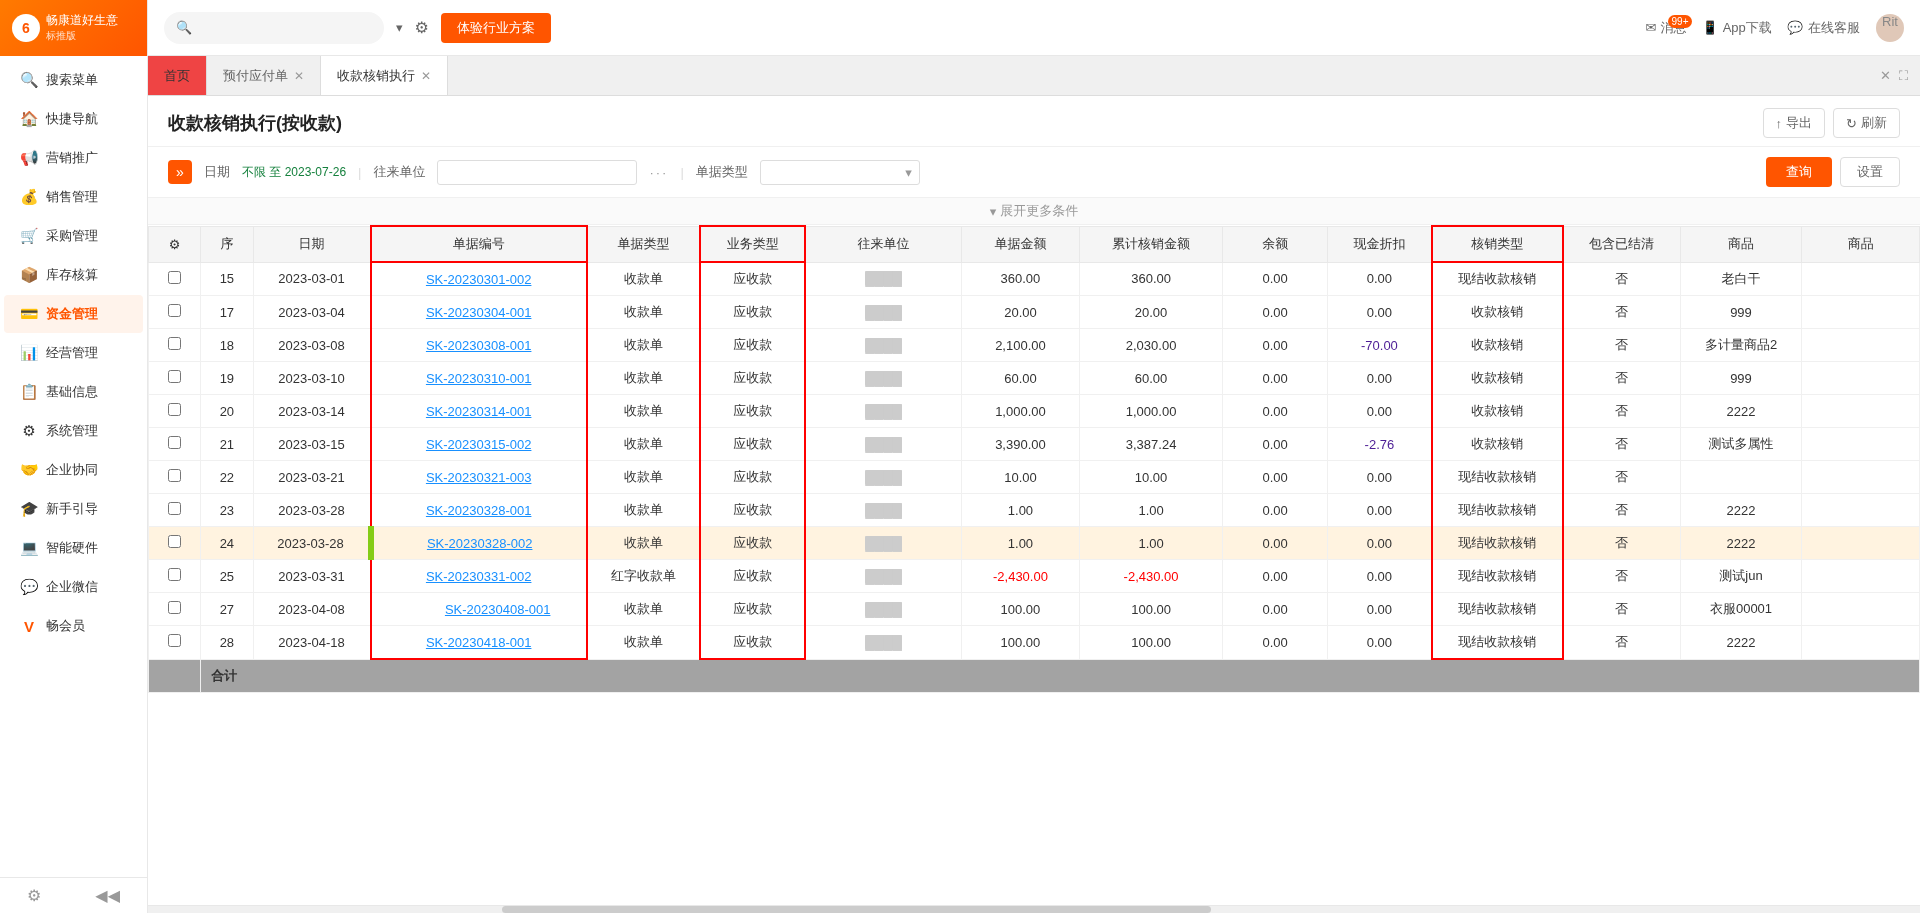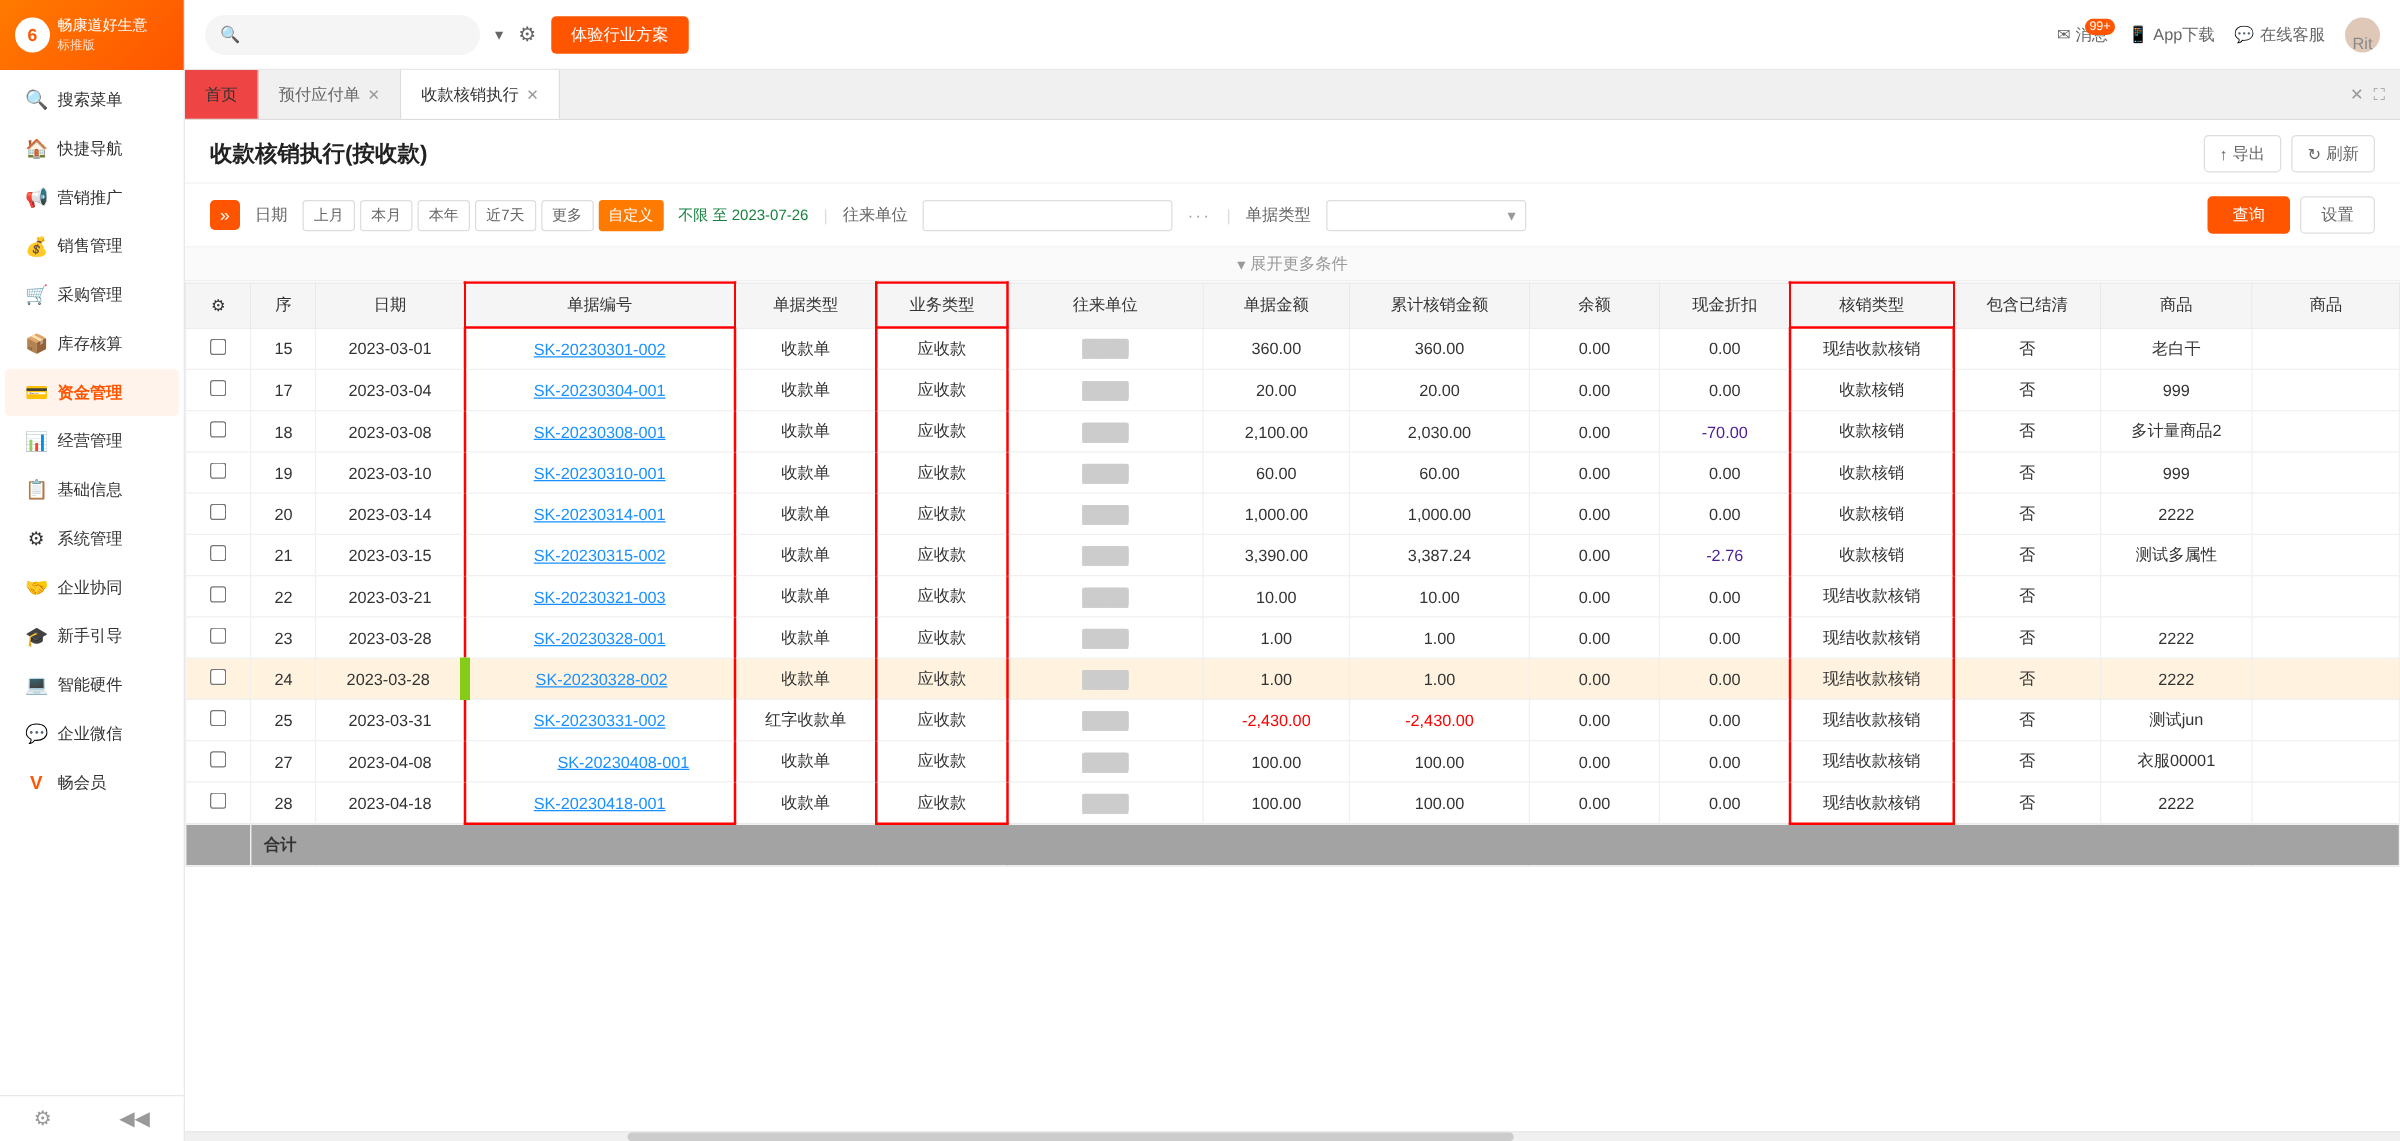--- a/index.html
+++ b/index.html
@@ -372,21 +372,21 @@
         <span class="badge-dot">99+</span>
       </div>
       <div style="display:flex;align-items:center;gap:4px;cursor:pointer;">
         <span>📱</span>
         <span>App下载</span>
       </div>
       <div style="display:flex;align-items:center;gap:4px;cursor:pointer;">
         <span>💬</span>
         <span>在线客服</span>
       </div>
-      <div class="topbar-avatar" style="background:#e0c8b8;display:flex;align-items:flex-end;justify-content:center;font-size:11px;color:#888;">
+      <div class="topbar-avatar" style="background:#e0c8b8;display:flex;align-items:flex-start;justify-content:center;font-size:11px;color:#888;">
         <span>Rit</span>
       </div>
     </div>
   </div>
 
   <div class="tabbar">
     <div class="tab tab-home">
       <span>首页</span>
     </div>
     <div class="tab">
@@ -415,28 +415,20 @@
         <button class="btn-refresh">
           <span>↻</span>
           <span>刷新</span>
         </button>
       </div>
     </div>
 
     <div class="filter-bar">
       <button class="filter-toggle-btn">»</button>
       <span class="filter-label">日期</span>
-      <div class="filter-date-btns">
-        <button class="filter-date-btn">上月</button>
-        <button class="filter-date-btn">本月</button>
-        <button class="filter-date-btn">本年</button>
-        <button class="filter-date-btn">近7天</button>
-        <button class="filter-date-btn">更多</button>
-        <button class="filter-custom">自定义</button>
-      </div>
       <div style="color:#15803d;font-size:12px;text-align:right;">不限 至 2023-07-26</div>
       <div class="filter-separator">|</div>
       <span class="filter-label">往来单位</span>
       <input class="filter-unit-input" type="text" style="">
       <span class="filter-dots">···</span>
       <div class="filter-separator">|</div>
       <span class="filter-label">单据类型</span>
       <div class="filter-select-wrap">
         <select class="filter-type-select">
           <option value=""></option>
@@ -610,21 +602,21 @@
       <td class="">0.00</td>
       <td style="border-left:2px solid #f00;border-right:2px solid #f00;">现结收款核销</td>
       <td>否</td>
       <td>2222</td>
       <td></td>
     </tr>
             <tr class="highlighted">
       <td><input type="checkbox" style=""></td>
       <td>24</td>
       <td>2023-03-28</td>
-      <td style="border-left:8px solid #84cc16;border-right:2px solid #f00;"><span class="link-cell">SK-20230328-002</span></td>
+      <td style="border-left:6px solid #84cc16;border-right:2px solid #f00;"><span class="link-cell">SK-20230328-002</span></td>
       <td>收款单</td>
       <td style="border-left:2px solid #f00;border-right:2px solid #f00;">应收款</td>
       <td><span style="background:#ccc;color:#ccc;border-radius:2px;">████</span></td>
       <td class="">1.00</td>
       <td class="">1.00</td>
       <td>0.00</td>
       <td class="">0.00</td>
       <td style="border-left:2px solid #f00;border-right:2px solid #f00;">现结收款核销</td>
       <td>否</td>
       <td>2222</td>

